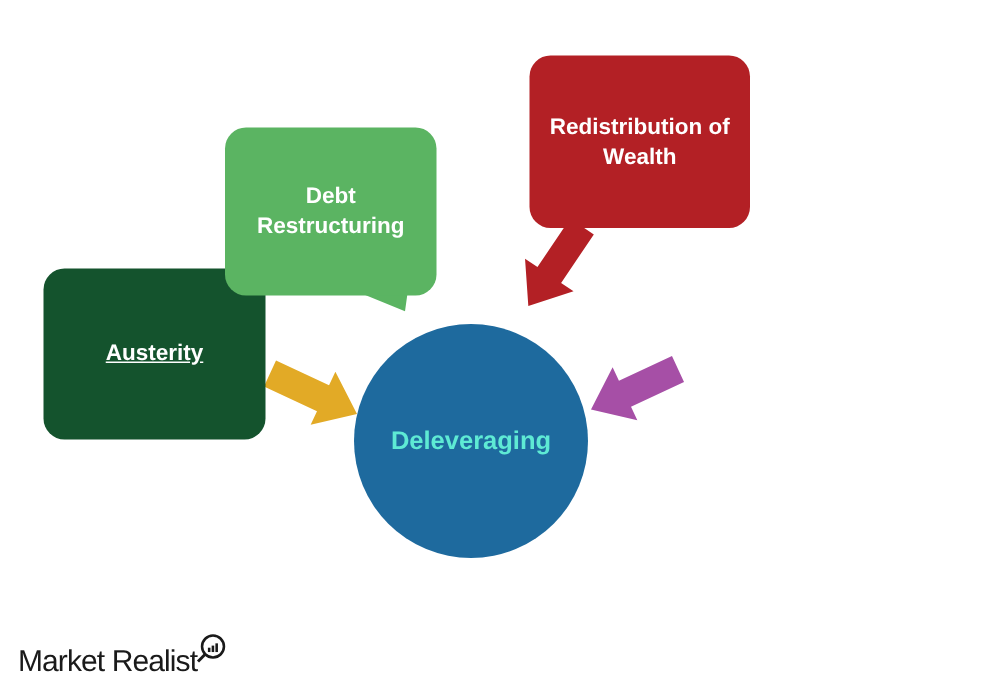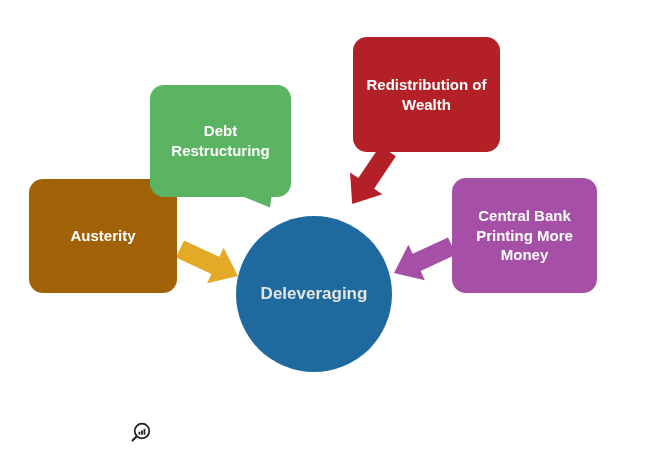--- a/index.html
+++ b/index.html
@@ -36,21 +36,21 @@
   .box-redistribution { left: 333px; top: 37px;  width: 147px; height: 115px; padding: 0 4px; }
   .box-central        { left: 452px; top: 178px; width: 145px; height: 115px; padding: 0 9px; }
   .center-circle {
     position: absolute;
     left: 236px; top: 216px;
     width: 156px; height: 156px;
     border-radius: 50%;
     display: flex;
     align-items: center;
     justify-content: center;
-    color: #e5e5e5;
+    color: #5eead4;
     font-weight: 700;
     font-size: 17px;
   }
   .logo {
     position: absolute;
     left: 12px; top: 429px;
     color: #1a1a1a;
     font-size: 20px;
     letter-spacing: -0.6px;
     line-height: 24px;
@@ -77,40 +77,40 @@
   <svg class="arrow-layer" viewBox="0 0 660 459" xmlns="http://www.w3.org/2000/svg">
     <defs>
       <path id="block-arrow" d="M0,-9.5 L39,-9.5 L39,-19.5 L64,0 L39,19.5 L39,9.5 L0,9.5 Z"></path>
     </defs>
     <use href="#block-arrow" transform="translate(180,249) rotate(25)" fill="#E2AA26"></use>
     <use href="#block-arrow" transform="translate(238,152) rotate(60)" fill="#5BB462"></use>
     <use href="#block-arrow" transform="translate(388,151) rotate(124)" fill="#B32025"></use>
     <use href="#block-arrow" transform="translate(452,246) rotate(155)" fill="#A64FA6"></use>
   </svg>
 
-  <div class="shape-box box-austerity" style="background-color: #a16207;">
+  <div class="shape-box box-austerity" style="background-color: #14532d; text-decoration: underline;">
     <span>Austerity</span>
   </div>
 
   <div class="shape-box box-debt" style="background-color: rgb(91, 180, 98);">
     <span>Debt Restructuring</span>
   </div>
 
   <div class="shape-box box-redistribution" style="background-color: rgb(179, 32, 37); margin-left: 20px;">
     <span>Redistribution of Wealth</span>
   </div>
 
-  <div class="shape-box box-central" style="background-color: rgb(166, 79, 166);">
-    <span>Central Bank Printing More Money</span>
-  </div>
 
   <div class="center-circle" style="background-color: rgb(30, 106, 158);">
     <span>Deleveraging</span>
   </div>
 
+  <div class="logo">
+    <span>Market Realist</span>
+  </div>
 
   <svg class="logo-icon" viewBox="0 0 30 30" xmlns="http://www.w3.org/2000/svg">
     <circle cx="15" cy="14" r="7.3" fill="none" stroke="#1a1a1a" stroke-width="1.7"></circle>
     <line x1="9.8" y1="19.2" x2="5" y2="24" stroke="#1a1a1a" stroke-width="2"></line>
     <rect x="11.6" y="14.8" width="1.7" height="2.9" fill="#1a1a1a"></rect>
     <rect x="14.1" y="13.4" width="1.7" height="4.3" fill="#1a1a1a"></rect>
     <rect x="16.6" y="11.9" width="1.7" height="5.8" fill="#1a1a1a"></rect>
   </svg>
 
 

